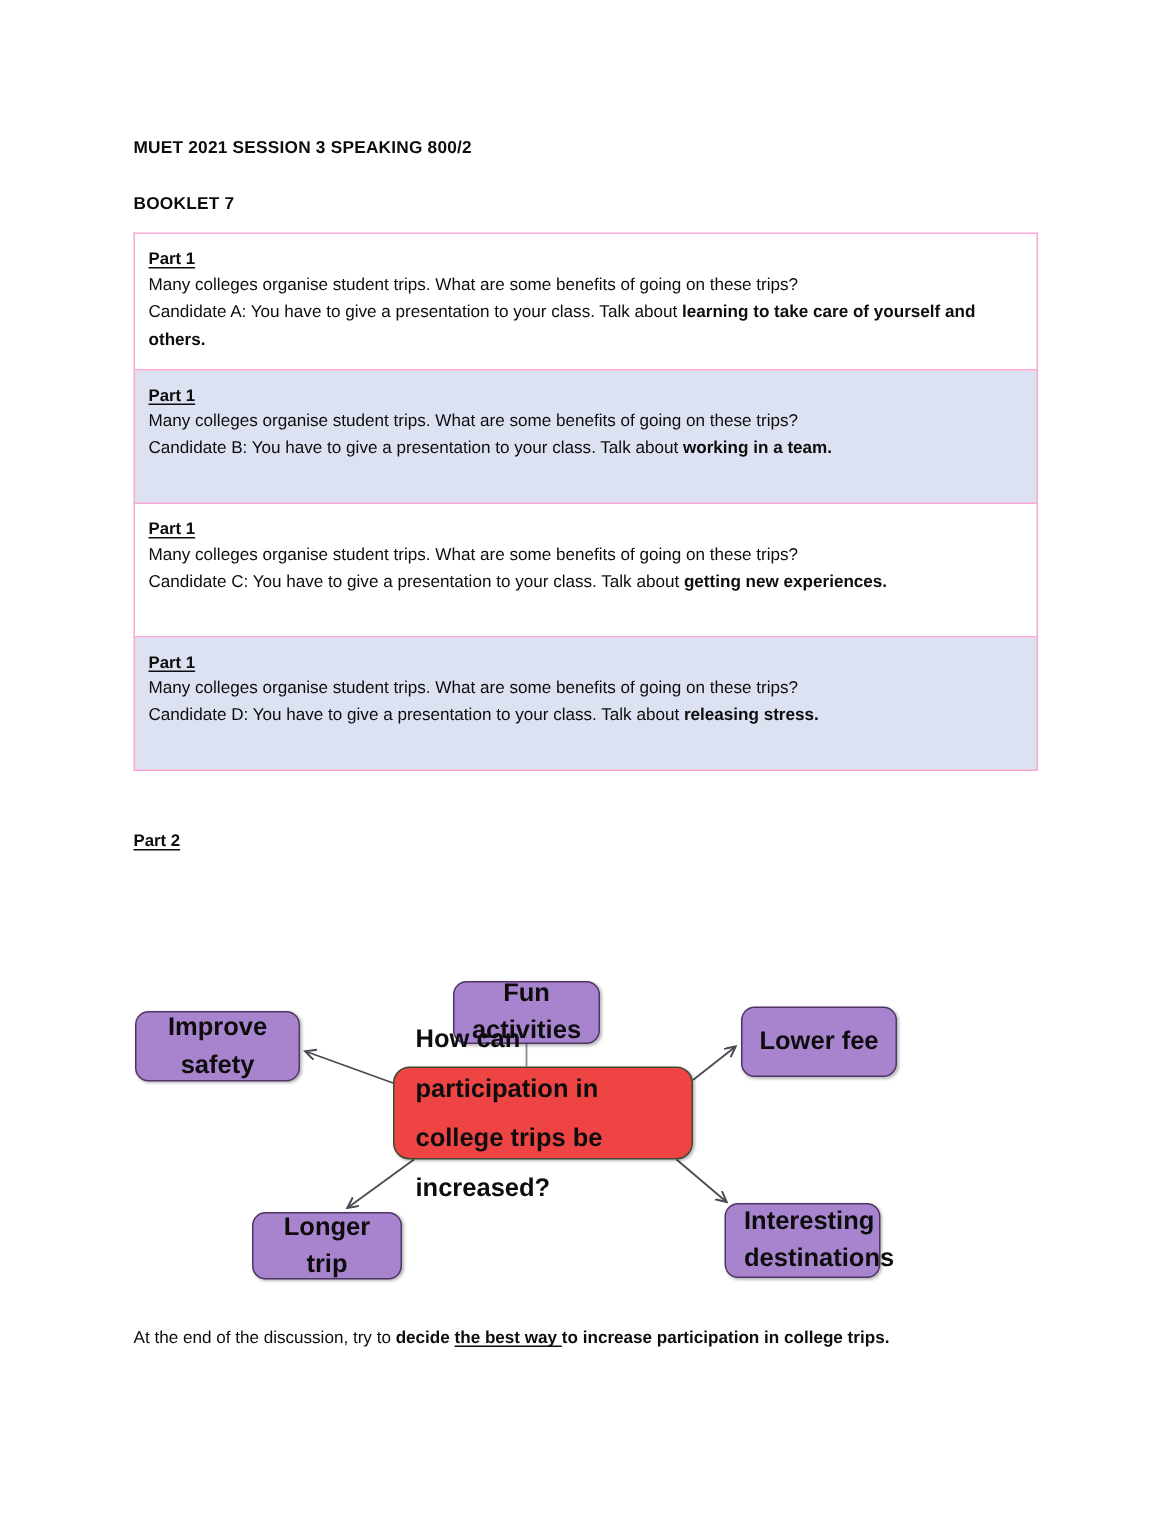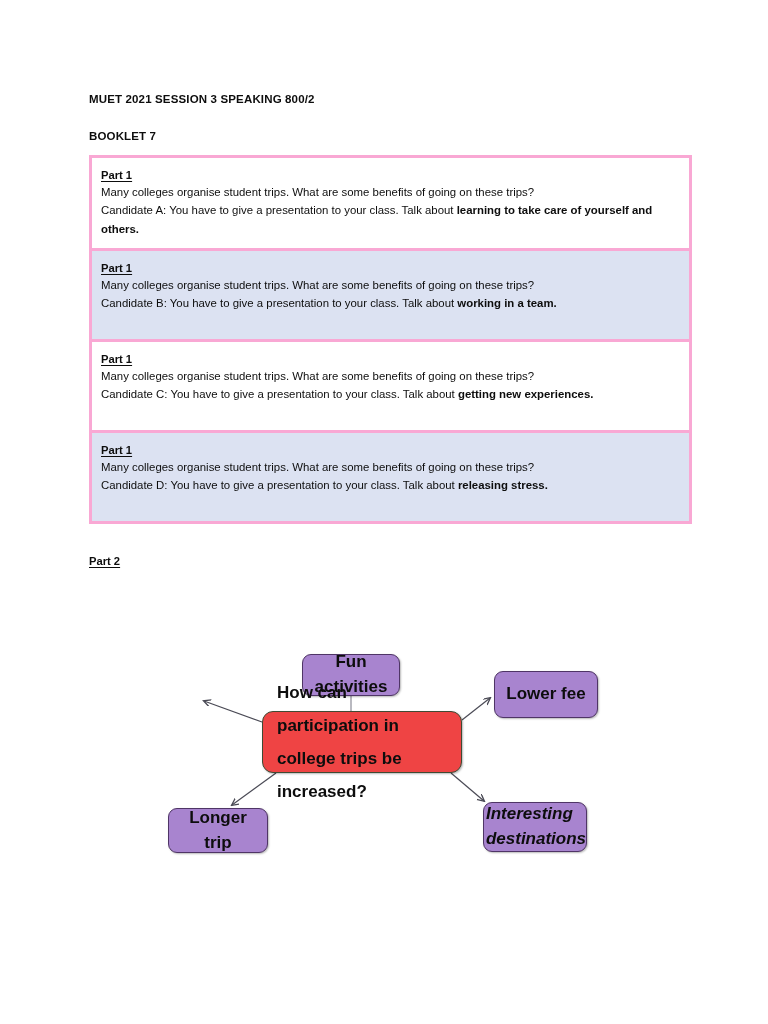--- a/index.html
+++ b/index.html
@@ -47,21 +47,21 @@
   
   .p1-table {
     position: absolute;
     left: 89px;
     top: 155px;
     width: 603px;
     border-collapse: collapse;
     table-layout: fixed;
   }
   .p1-table td {
-    border: 3px solid #f9a8d4;
+    border: 1px solid #f9a8d4;
     padding: 7px 9px 9px 9px;
     vertical-align: top;
   }
   .p1-row-alt td {
     background: #dce2f2;
   }
   .p1-label {
     font-size: 11.2px;
     font-weight: bold;
     text-decoration: underline;
@@ -136,24 +136,23 @@
   .node-center {
     background: #ef4444;
     border: 1.8px solid #3f4a33;
     border-radius: 11px;
     justify-content: flex-start;
     text-align: left;
     padding: 0 14px;
     line-height: 1.95;
   }
   .node-left-align {
-    justify-content: center;
+    justify-content: flex-start;
     text-align: left;
     padding-left: 12px;
-    font-style: italic;
   }
 
   #node-fun       { left: 222px; top: 29px;  width: 98px;  height: 42px; }
   #node-improve   { left: 10px;  top: 49px;  width: 110px; height: 47px; }
   #node-lower     { left: 414px; top: 46px;  width: 104px; height: 47px; }
   #node-center    { left: 182px; top: 86px;  width: 200px; height: 62px; }
   #node-longer    { left: 88px;  top: 183px; width: 100px; height: 45px; text-align: center; }
   #node-interest  { left: 403px; top: 177px; width: 104px; height: 50px; }
 
   
@@ -240,34 +239,43 @@
       </defs>
       <line x1="271" y1="86" x2="271" y2="71" stroke="#8a8a96" stroke-width="1.2"></line>
       <line x1="182" y1="97" x2="124" y2="76" stroke="#4a4a55" stroke-width="1.2" marker-end="url(#arw)"></line>
       <line x1="382" y1="95" x2="410" y2="73" stroke="#4a4a55" stroke-width="1.2" marker-end="url(#arw)"></line>
       <line x1="196" y1="148" x2="152" y2="180" stroke="#4a4a55" stroke-width="1.2" marker-end="url(#arw)"></line>
       <line x1="371" y1="148" x2="404" y2="176" stroke="#4a4a55" stroke-width="1.2" marker-end="url(#arw)"></line>
     </svg>
 
     <div class="node node-sub" id="node-fun">Fun activities</div>
 
+    <div class="node node-sub" id="node-improve">
+      <div>
+        <div>Improve</div>
+        <div>safety</div>
+      </div>
+    </div>
 
     <div class="node node-sub" id="node-lower">Lower fee</div>
 
     <div class="node node-center" id="node-center">
       <div>
         <div>How can participation in</div>
         <div>college trips be increased?</div>
       </div>
     </div>
 
     <div class="node node-sub" id="node-longer">Longer trip</div>
 
     <div class="node node-sub node-left-align" id="node-interest">
       <div>
         <div>Interesting</div>
         <div>destinations</div>
       </div>
     </div>
   </div>
 
+  <div class="closing">
+    <span>At the end of the discussion, try to </span><span class="b">decide </span><span class="bu">the best way </span><span class="b">to increase participation in college trips.</span>
+  </div>
 
 </div>
 
 </body></html>

